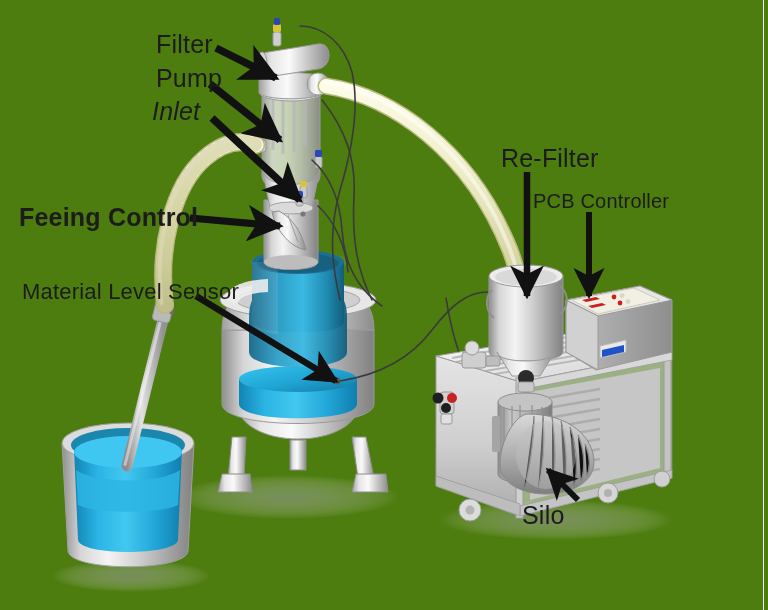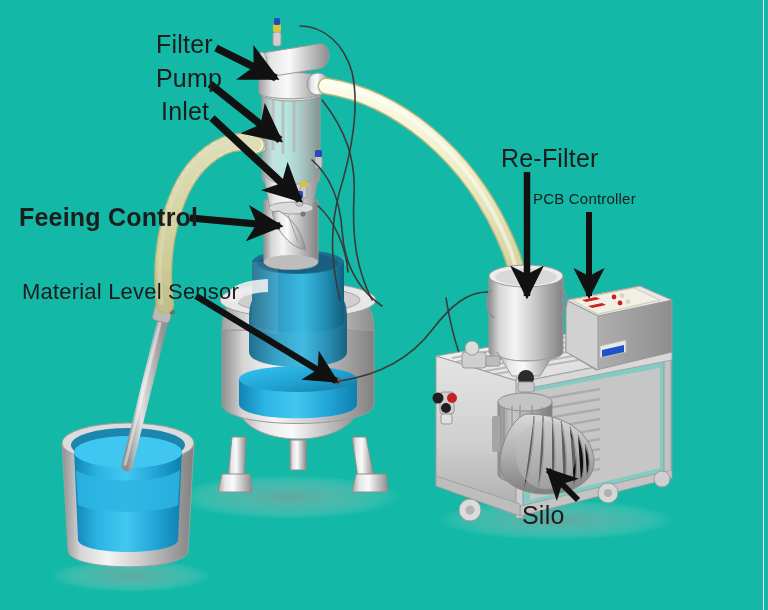--- a/index.html
+++ b/index.html
@@ -1,27 +1,27 @@
 <!DOCTYPE html>
 <html><head>
 <meta charset="utf-8">
 <style>
   html,body{margin:0;padding:0;background:#fff;}
   body{width:768px;height:610px;overflow:hidden;
        font-family:"Liberation Sans","DejaVu Sans",sans-serif;}
-  #stage{position:relative;width:768px;height:610px;background:#14b8a6;overflow:hidden;}
+  #stage{position:relative;width:768px;height:610px;background:#4d7c0f;overflow:hidden;}
   #art{position:absolute;left:0;top:0;width:768px;height:610px;}
   .lbl{position:absolute;color:#1c1c1c;white-space:nowrap;line-height:1;
        font-weight:400;letter-spacing:.2px;}
   .lbl-lg{font-size:25px;}
   .lbl-md{font-size:22px;}
-  .lbl-sm{font-size:15px;}
+  .lbl-sm{font-size:20px;}
   #l-filter{left:156px;top:32px;}
   #l-silo{left:156px;top:66px;}
-  #l-inlet{left:161px;top:99px;}
+  #l-inlet{left:152px;top:99px;font-style:italic;}
   #l-feed{left:19px;top:205px;font-weight:bold;}
   #l-mls{left:22px;top:281px;}
   #l-refilter{left:501px;top:146px;}
   #l-pcb{left:533px;top:191px;}
   #l-pump{left:522px;top:503px;}
   .edge-r{position:absolute;right:4px;top:0;width:1px;height:610px;background:#ececec;}
 </style>
 </head>
 <body>
 

